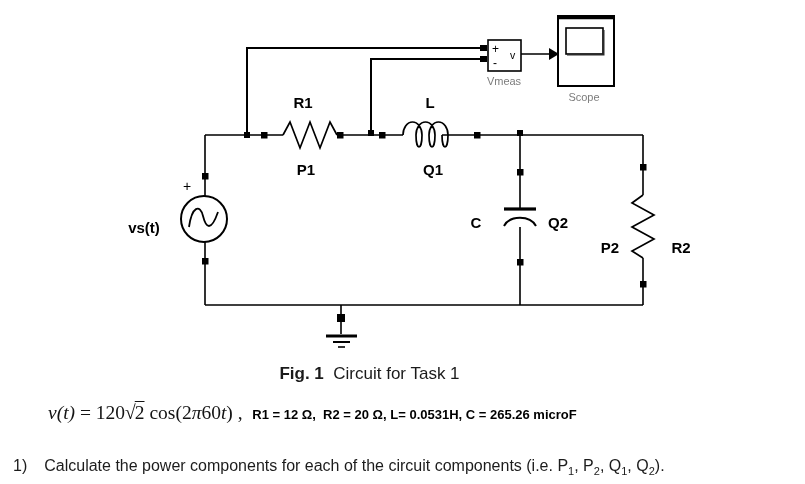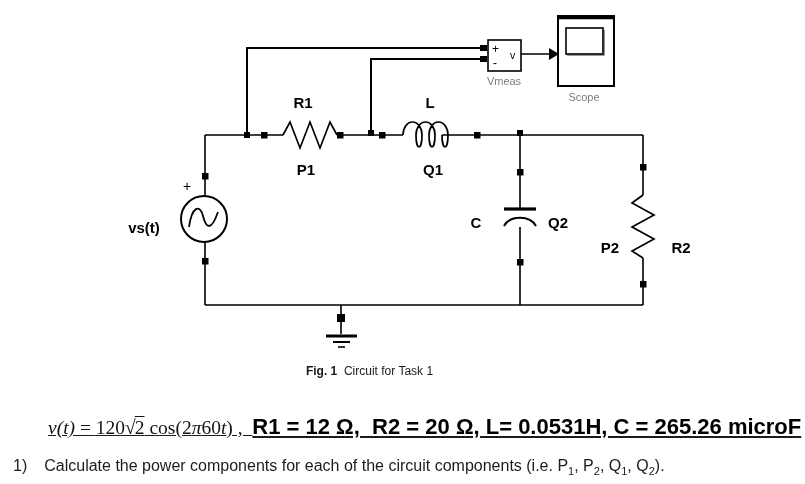--- a/index.html
+++ b/index.html
@@ -7,32 +7,31 @@
     width:805px;height:484px;position:relative;background:#ffffff;
     font-family:"Liberation Sans",sans-serif;color:#1c1c1c;overflow:hidden;
   }
   .stage{position:absolute;left:0;top:0;width:805px;height:484px;}
   svg text{font-family:"Liberation Sans",sans-serif;}
   .comp-label{font-weight:bold;font-size:15px;fill:#000000;}
   .block-label{font-size:11px;fill:#7c7c7c;}
   .port-label{font-size:12px;fill:#000000;}
   .caption{
     position:absolute;left:0;top:364px;width:739px;text-align:center;
-    font-size:12px;color:#1a1a1a;white-space:pre;
+    font-size:17px;color:#1a1a1a;white-space:pre;
   }
   .caption .fig-bold{font-weight:bold;}
   .equation{
-    position:absolute;left:48px;top:414px;display:flex;align-items:baseline;
+    position:absolute;left:48px;top:402px;display:flex;align-items:baseline;
     white-space:pre;
-    text-decoration:underline;
   }
   .math{font-family:"Liberation Serif",serif;font-size:19.5px;color:#141414;}
   .math .it{font-style:italic;}
   .math .radicand{text-decoration:overline;margin-left:-1px;}
-  .params{font-family:"Liberation Sans",sans-serif;font-weight:bold;font-size:22px;color:#000;}
+  .params{font-family:"Liberation Sans",sans-serif;font-weight:bold;font-size:13px;color:#000;}
   .question{
     position:absolute;left:13px;top:457px;display:flex;align-items:baseline;
     font-size:16px;color:#1c1c1c;white-space:pre;
   }
   .question .qtext{margin-left:17px;}
   .question sub{font-size:11px;line-height:0;}
 </style>
 </head>
 <body>
 

